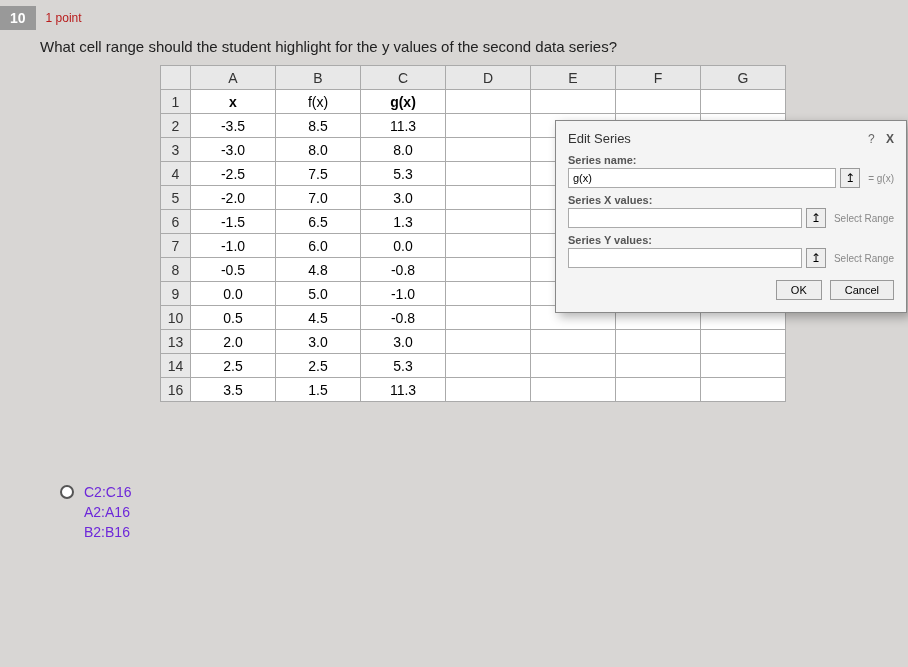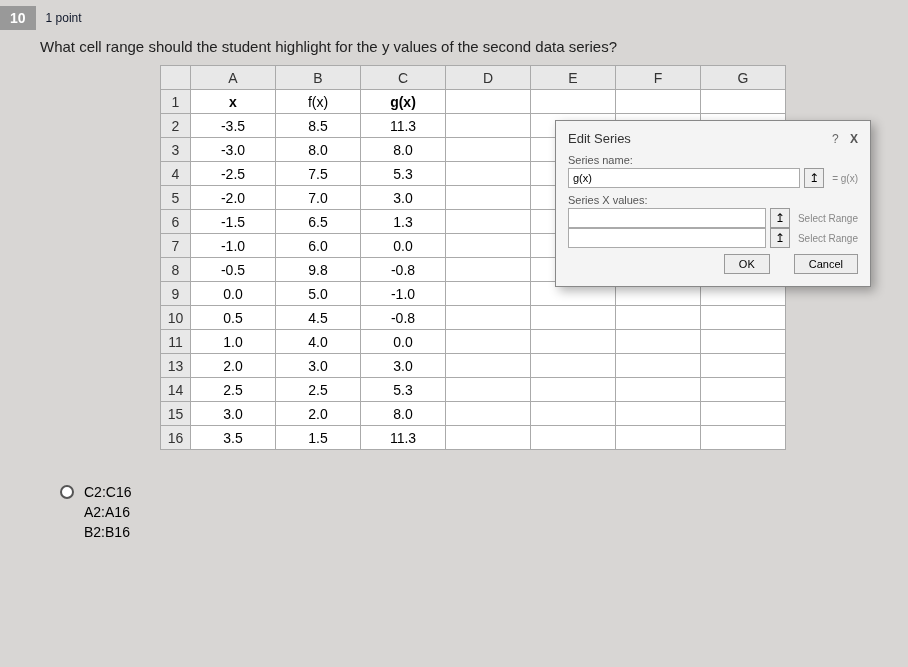--- a/index.html
+++ b/index.html
@@ -1,39 +1,39 @@
 <!DOCTYPE html>
 <html><head>
 <meta charset="utf-8">
 <style>
   * { box-sizing: border-box; margin: 0; padding: 0; }
   body { font-family: Arial, sans-serif; background: #d8d6d4; width: 908px; height: 667px; overflow: hidden; }
   .question-header { display: flex; align-items: center; gap: 10px; padding: 6px 0 4px 0; }
   .qnum { background: #999; color: #fff; font-weight: bold; padding: 4px 10px; font-size: 14px; }
-  .points { color: #0f172a; font-size: 12px; }
+  .points { color: #b91c1c; font-size: 12px; }
   .qtext { padding: 4px 24px 10px 40px; font-size: 15px; color: #222; }
   .content { position: relative; padding-left: 160px; }
   .spreadsheet { display: inline-block; background: #fff; border-collapse: collapse; font-size: 14px; }
   .spreadsheet th, .spreadsheet td { border: 1px solid #aaa; text-align: center; min-width: 70px; height: 24px; }
   .spreadsheet .colhead { background: #e8e8e8; font-weight: normal; color: #333; width: 85px; }
   .spreadsheet .rowhead { background: #e8e8e8; font-weight: normal; color: #333; width: 30px; min-width: 30px; }
   .spreadsheet .corner { background: #e8e8e8; width: 30px; min-width: 30px; }
-  .dialog { position: absolute; left: 555px; top: 55px; width: 316px; background: #f4f4f4; border: 1px solid #888; box-shadow: 4px 4px 10px rgba(0,0,0,0.3); padding: 10px 12px 12px 12px; font-size: 12px; }
+  .dialog { position: absolute; left: 555px; top: 55px; width: 352px; background: #f4f4f4; border: 1px solid #888; box-shadow: 4px 4px 10px rgba(0,0,0,0.3); padding: 10px 12px 12px 12px; font-size: 12px; }
   .dialog-title-row { display: flex; justify-content: space-between; align-items: center; margin-bottom: 8px; }
   .dialog-title { font-size: 13px; color: #333; }
   .dialog-help { color: #666; margin-right: 8px; }
   .dialog-close { cursor: pointer; font-weight: bold; color: #555; }
-  .field-label { color: #555; margin: 6px 0 2px 0; font-size: 11px; }
+  .field-label { color: #555; margin: 6px 0 2px 0; font-size: 11px; font-weight: bold; }
   .field-row { display: flex; align-items: center; gap: 4px; }
   .field-input { flex: 1; border: 1px solid #aaa; background: #fff; height: 20px; padding: 0 4px; font-size: 11px; }
   .picker-btn { width: 20px; height: 20px; border: 1px solid #999; background: #eee; display: flex; align-items: center; justify-content: center; font-size: 12px; cursor: pointer; }
   .hint { color: #888; font-size: 10px; margin-left: 4px; white-space: nowrap; }
-  .dialog-buttons { display: flex; justify-content: flex-end; gap: 24px; margin-top: 6px; }
+  .dialog-buttons { display: flex; justify-content: flex-end; gap: 8px; margin-top: 12px; }
   .dlg-btn { border: 1px solid #999; background: #eee; padding: 3px 14px; font-size: 11px; cursor: pointer; }
-  .answers { position: absolute; left: 60px; top: 480px; font-size: 14px; color: #000000; }
+  .answers { position: absolute; left: 60px; top: 480px; font-size: 14px; color: #6d28d9; }
   .answer-row { display: flex; align-items: center; gap: 10px; margin: 4px 0; }
   .radio { width: 14px; height: 14px; border: 2px solid #555; border-radius: 50%; background: #fff; display: inline-block; }
 </style>
 </head>
 <body>
 
 <div class="question-header">
   <span class="qnum">10</span>
   <span class="points">1 point</span>
 </div>
@@ -119,21 +119,21 @@
           <td>6.0</td>
           <td>0.0</td>
           <td></td>
           <td></td>
           <td></td>
           <td></td>
         </tr>
         <tr>
           <th class="rowhead">8</th>
           <td>-0.5</td>
-          <td>9.8</td>
+          <td>4.8</td>
           <td>-0.8</td>
           <td></td>
           <td></td>
           <td></td>
           <td></td>
         </tr>
         <tr>
           <th class="rowhead">9</th>
           <td>0.0</td>
           <td>5.0</td>
@@ -147,54 +147,34 @@
           <th class="rowhead">10</th>
           <td>0.5</td>
           <td>4.5</td>
           <td>-0.8</td>
           <td></td>
           <td></td>
           <td></td>
           <td></td>
         </tr>
         <tr>
-          <th class="rowhead">11</th>
-          <td>1.0</td>
-          <td>4.0</td>
-          <td>0.0</td>
-          <td></td>
-          <td></td>
-          <td></td>
-          <td></td>
-        </tr>
-        <tr>
           <th class="rowhead">13</th>
           <td>2.0</td>
           <td>3.0</td>
           <td>3.0</td>
           <td></td>
           <td></td>
           <td></td>
           <td></td>
         </tr>
         <tr>
           <th class="rowhead">14</th>
           <td>2.5</td>
           <td>2.5</td>
           <td>5.3</td>
-          <td></td>
-          <td></td>
-          <td></td>
-          <td></td>
-        </tr>
-        <tr>
-          <th class="rowhead">15</th>
-          <td>3.0</td>
-          <td>2.0</td>
-          <td>8.0</td>
           <td></td>
           <td></td>
           <td></td>
           <td></td>
         </tr>
         <tr>
           <th class="rowhead">16</th>
           <td>3.5</td>
           <td>1.5</td>
           <td>11.3</td>
@@ -222,20 +202,21 @@
       <span class="hint">= g(x)</span>
     </div>
 
     <div class="field-label">Series X values:</div>
     <div class="field-row">
       <input class="field-input" value="" style="">
       <span class="picker-btn">↥</span>
       <span class="hint">Select Range</span>
     </div>
 
+    <div class="field-label">Series Y values:</div>
     <div class="field-row">
       <input class="field-input" value="" style="">
       <span class="picker-btn">↥</span>
       <span class="hint">Select Range</span>
     </div>
 
     <div class="dialog-buttons">
       <button class="dlg-btn">OK</button>
       <button class="dlg-btn">Cancel</button>
     </div>

